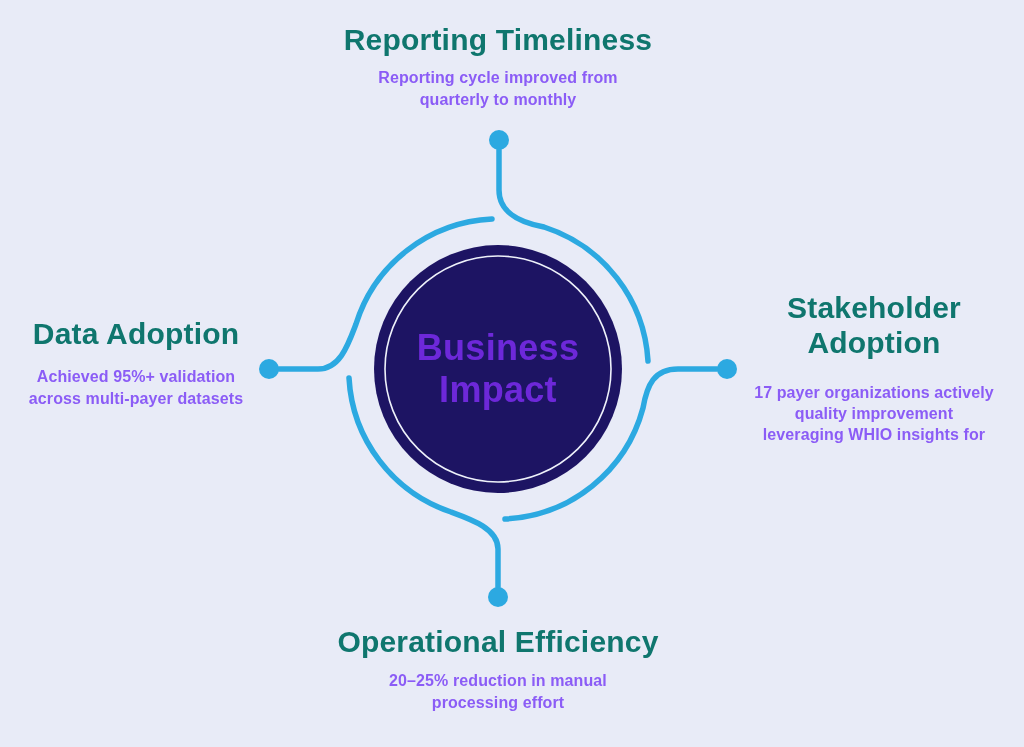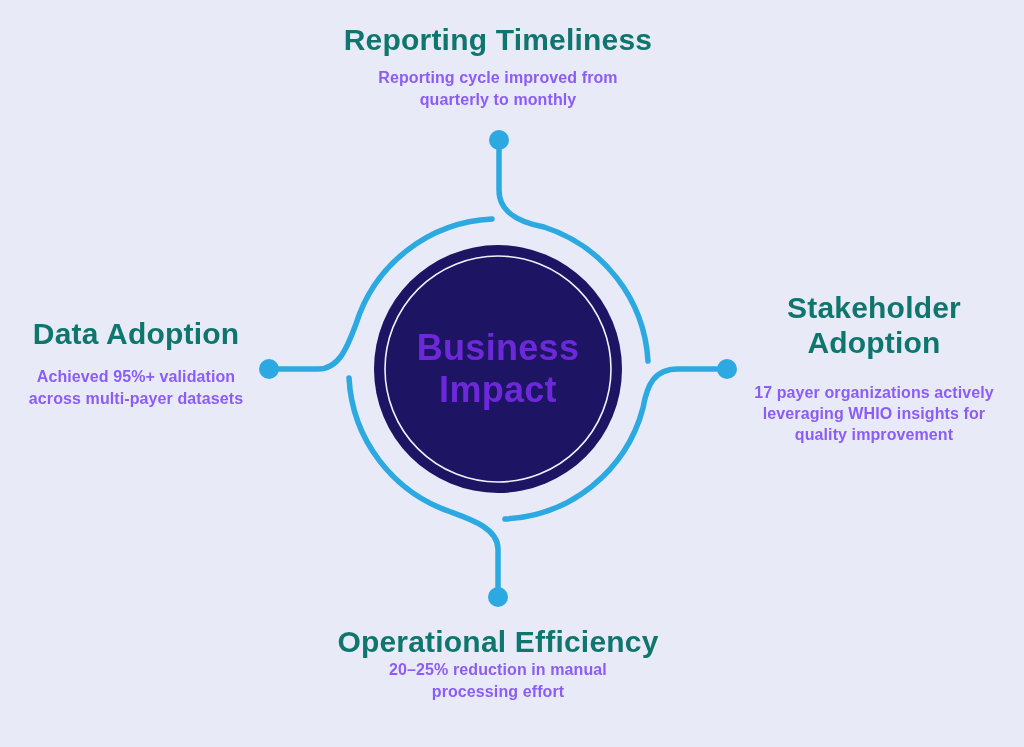--- a/index.html
+++ b/index.html
@@ -36,21 +36,21 @@
   }
   .subtitle-line { display: block; }
   .title-line { display: block; }
   .sec-top    { left: 248px; top: 22px;  width: 500px; }
   .sec-top .section-subtitle    { margin-top: 10px; }
   .sec-left   { left: 5px;   top: 316px; width: 262px; }
   .sec-left .section-subtitle   { margin-top: 15px; }
   .sec-right  { left: 740px; top: 290px; width: 268px; }
   .sec-right .section-subtitle  { margin-top: 21px; }
   .sec-bottom { left: 298px; top: 624px; width: 400px; }
-  .sec-bottom .section-subtitle { }
+  .sec-bottom .section-subtitle { margin-top: 11px; }
   .center-label {
     position: absolute;
     left: 374px; top: 245px;
     width: 248px; height: 248px;
     display: flex;
     flex-direction: column;
     align-items: center;
     justify-content: center;
     text-align: center;
     color: #6d28d9;
@@ -106,22 +106,22 @@
     </div>
   </div>
 
   <div class="section sec-right">
     <div class="section-title">
       <span class="title-line">Stakeholder</span>
       <span class="title-line">Adoption</span>
     </div>
     <div class="section-subtitle">
       <span class="subtitle-line">17 payer organizations actively</span>
+      <span class="subtitle-line">quality improvement</span>
       <span class="subtitle-line">leveraging WHIO insights for</span>
-      <span class="subtitle-line">quality improvement</span>
     </div>
   </div>
 
   <div class="section sec-bottom">
     <div class="section-title">Operational Efficiency</div>
     <div class="section-subtitle">
       <span class="subtitle-line">20–25% reduction in manual</span>
       <span class="subtitle-line">processing effort</span>
     </div>
   </div>

